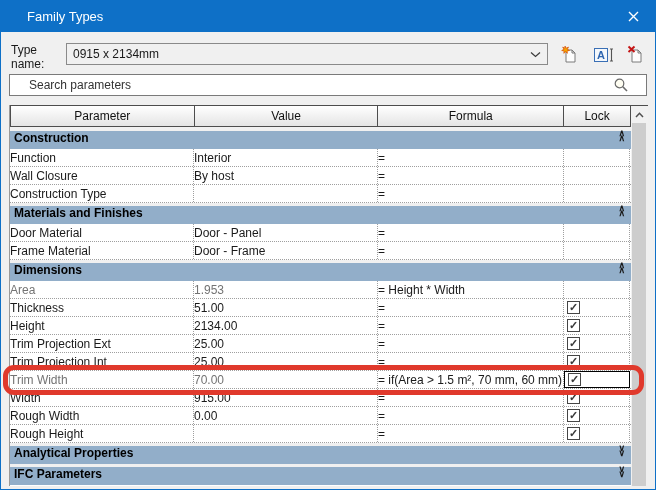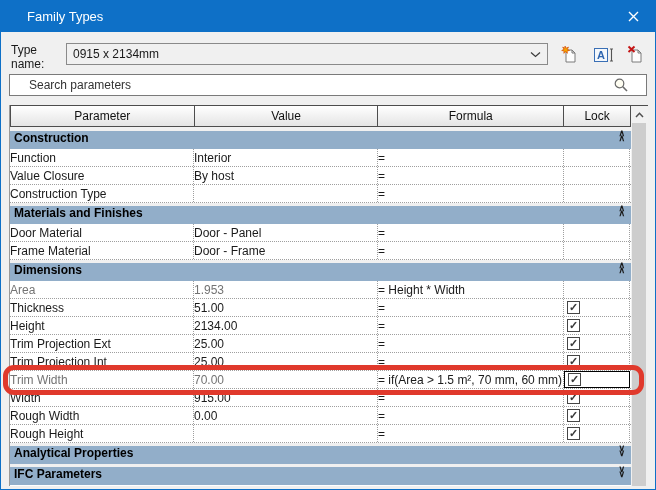--- a/index.html
+++ b/index.html
@@ -157,21 +157,21 @@
               <span>∧</span>
             </span>
           </div>
           <div class="prow">
             <div class="pcell c-param">Function</div>
             <div class="pcell c-value">Interior</div>
             <div class="pcell c-formula">=</div>
             <div class="pcell c-lock"></div>
           </div>
           <div class="prow">
-            <div class="pcell c-param">Value Closure</div>
+            <div class="pcell c-param">Wall Closure</div>
             <div class="pcell c-value">By host</div>
             <div class="pcell c-formula">=</div>
             <div class="pcell c-lock"></div>
           </div>
           <div class="prow">
             <div class="pcell c-param">Construction Type</div>
             <div class="pcell c-value"></div>
             <div class="pcell c-formula">=</div>
             <div class="pcell c-lock"></div>
           </div>

